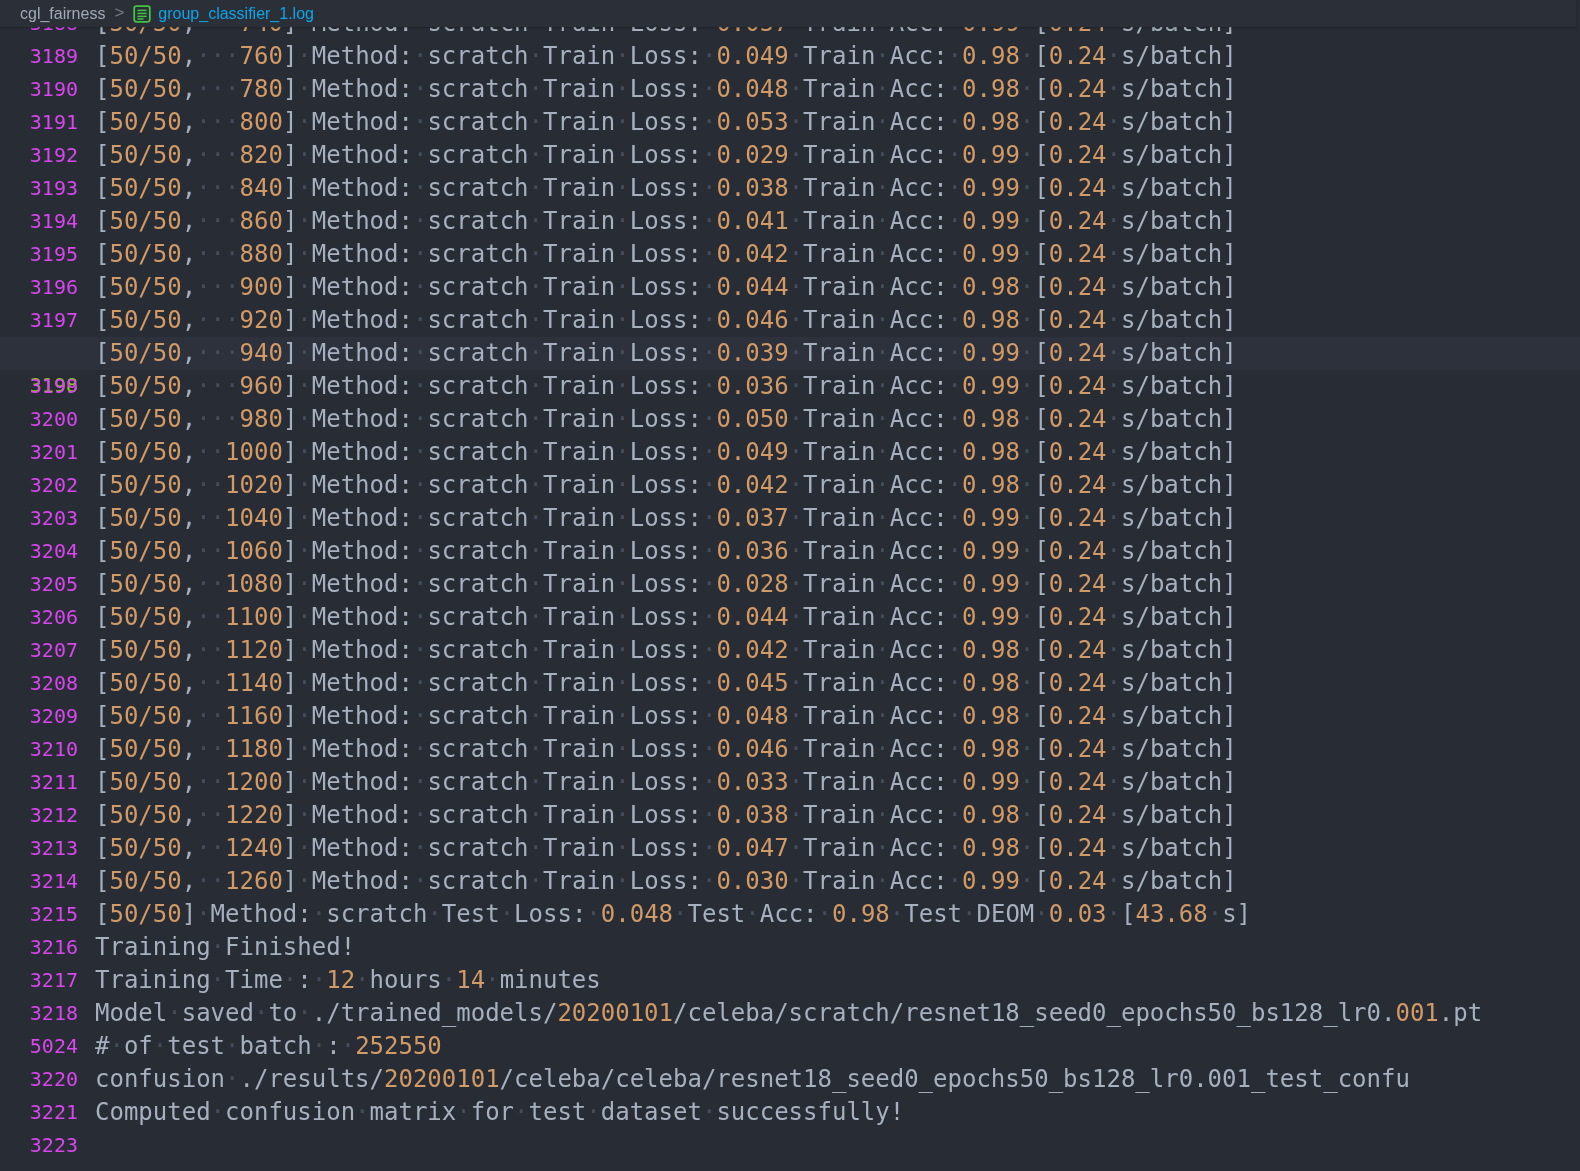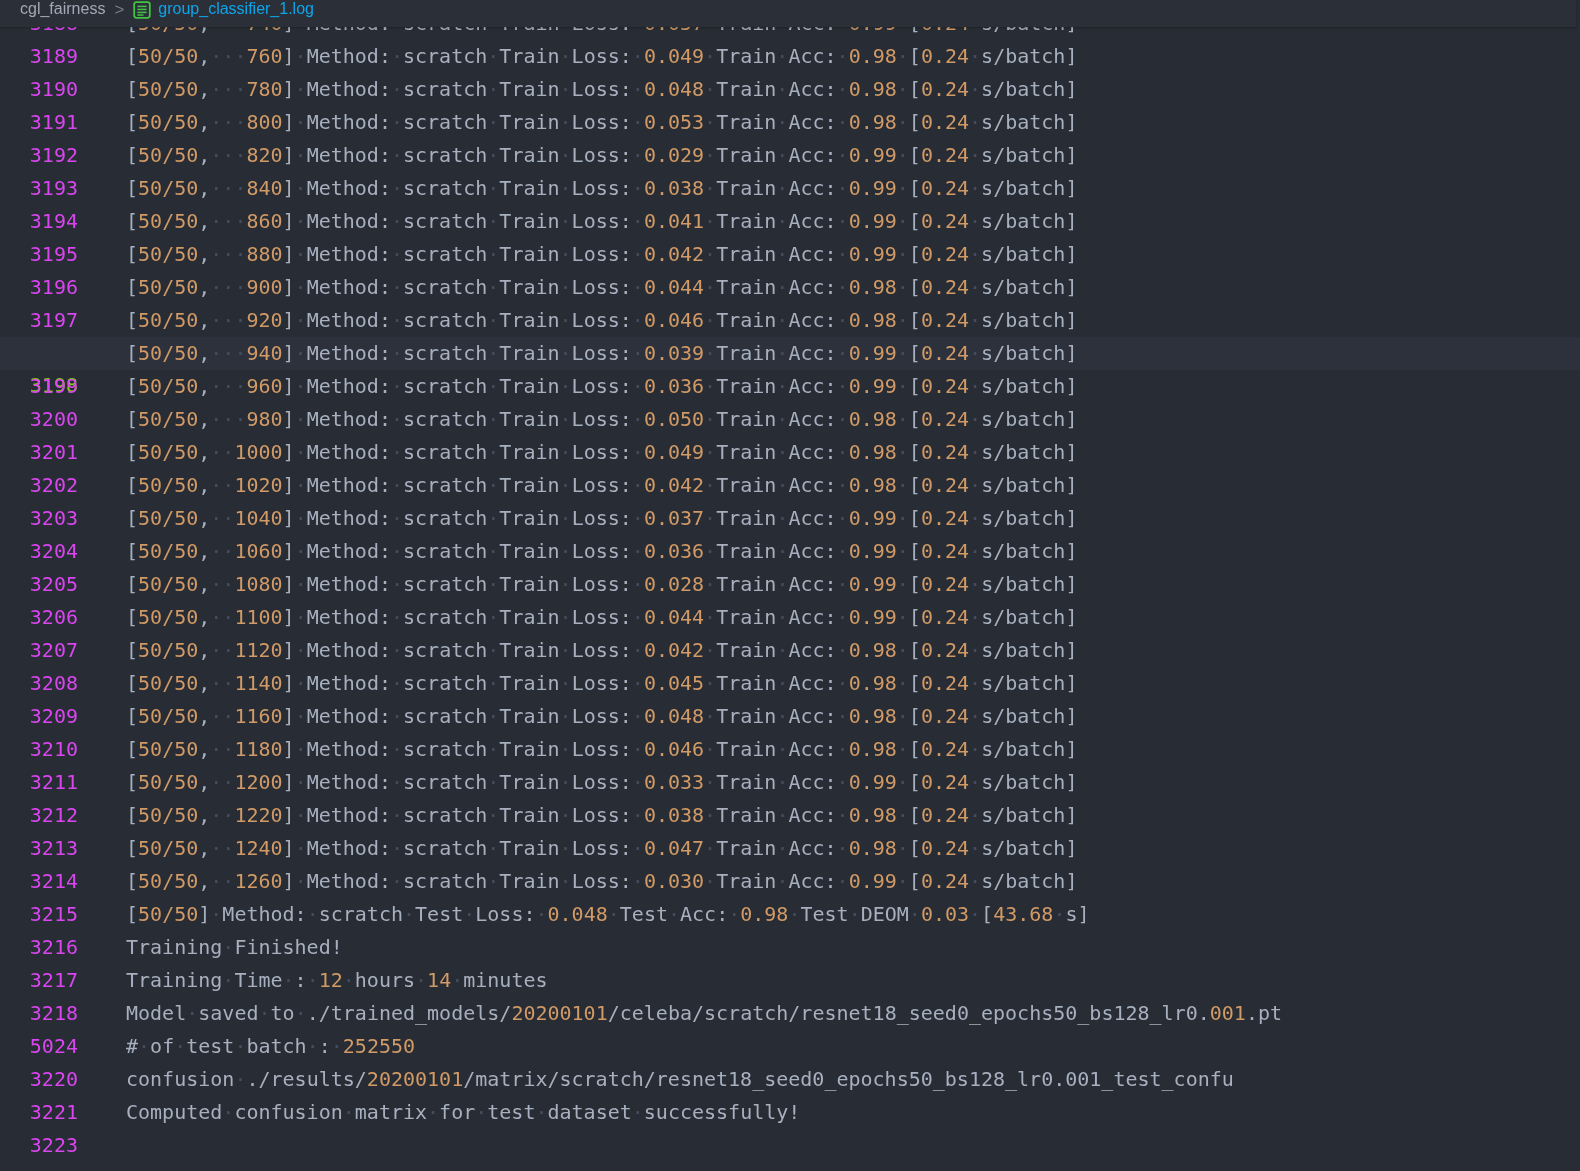--- a/index.html
+++ b/index.html
@@ -5,21 +5,21 @@
   html,body{margin:0;padding:0;}
   body{
     width:1580px;height:1171px;overflow:hidden;position:relative;
     background:#282c34;
     font-family:"DejaVu Sans Mono",monospace;
   }
   
   .breadcrumb{
     position:absolute;top:0;left:0;right:4px;height:27px;z-index:5;
     background:#2b2f38;
-    display:flex;align-items:flex-start;
+    display:flex;align-items:center;
     padding-left:20px;
     font-family:"Liberation Sans",sans-serif;
     font-size:16px;
     box-shadow:0 1px 2px rgba(0,0,0,0.25);
   }
   .crumb-folder{color:#a2a9b6;cursor:pointer;}
   .crumb-sep{color:#767e8c;margin:0 9px 2px 9px;font-size:17px;}
   .file-icon{display:inline-flex;margin-right:7px;margin-top:1px;}
   .crumb-file{color:#0ea5e9;cursor:pointer;}
   
@@ -29,21 +29,21 @@
   .row{
     display:flex;height:33px;line-height:33px;white-space:pre;
   }
   .row.active{background:#2c313c;}
   .gutter{
     width:78px;flex:0 0 78px;text-align:right;
     font-size:20px;color:#d946ef;user-select:none;
   }
   .row.active .gutter{color:#84cc16;margin-top:32px;}
   .content{
-    margin-left:48px;font-size:20px;letter-spacing:0;
+    margin-left:17px;font-size:24px;letter-spacing:0;
   }
   .txt{color:#a7b0bf;}
   .num{color:#d19a66;}
   .ws{color:#454d5c;}
 </style>
 </head>
 <body>
 
 <div class="lines">
     <div class="row"><div class="gutter">3188</div><div class="content"><span class="txt">[</span><span class="num">50/50</span><span class="txt">,</span><span class="ws">···</span><span class="num">740</span><span class="txt">]</span><span class="ws">·</span><span class="txt">Method:</span><span class="ws">·</span><span class="txt">scratch</span><span class="ws">·</span><span class="txt">Train</span><span class="ws">·</span><span class="txt">Loss:</span><span class="ws">·</span><span class="num">0.057</span><span class="ws">·</span><span class="txt">Train</span><span class="ws">·</span><span class="txt">Acc:</span><span class="ws">·</span><span class="num">0.99</span><span class="ws">·</span><span class="txt">[</span><span class="num">0.24</span><span class="ws">·</span><span class="txt">s/batch]</span></div></div>
@@ -71,21 +71,21 @@
     <div class="row"><div class="gutter">3210</div><div class="content"><span class="txt">[</span><span class="num">50/50</span><span class="txt">,</span><span class="ws">··</span><span class="num">1180</span><span class="txt">]</span><span class="ws">·</span><span class="txt">Method:</span><span class="ws">·</span><span class="txt">scratch</span><span class="ws">·</span><span class="txt">Train</span><span class="ws">·</span><span class="txt">Loss:</span><span class="ws">·</span><span class="num">0.046</span><span class="ws">·</span><span class="txt">Train</span><span class="ws">·</span><span class="txt">Acc:</span><span class="ws">·</span><span class="num">0.98</span><span class="ws">·</span><span class="txt">[</span><span class="num">0.24</span><span class="ws">·</span><span class="txt">s/batch]</span></div></div>
     <div class="row"><div class="gutter">3211</div><div class="content"><span class="txt">[</span><span class="num">50/50</span><span class="txt">,</span><span class="ws">··</span><span class="num">1200</span><span class="txt">]</span><span class="ws">·</span><span class="txt">Method:</span><span class="ws">·</span><span class="txt">scratch</span><span class="ws">·</span><span class="txt">Train</span><span class="ws">·</span><span class="txt">Loss:</span><span class="ws">·</span><span class="num">0.033</span><span class="ws">·</span><span class="txt">Train</span><span class="ws">·</span><span class="txt">Acc:</span><span class="ws">·</span><span class="num">0.99</span><span class="ws">·</span><span class="txt">[</span><span class="num">0.24</span><span class="ws">·</span><span class="txt">s/batch]</span></div></div>
     <div class="row"><div class="gutter">3212</div><div class="content"><span class="txt">[</span><span class="num">50/50</span><span class="txt">,</span><span class="ws">··</span><span class="num">1220</span><span class="txt">]</span><span class="ws">·</span><span class="txt">Method:</span><span class="ws">·</span><span class="txt">scratch</span><span class="ws">·</span><span class="txt">Train</span><span class="ws">·</span><span class="txt">Loss:</span><span class="ws">·</span><span class="num">0.038</span><span class="ws">·</span><span class="txt">Train</span><span class="ws">·</span><span class="txt">Acc:</span><span class="ws">·</span><span class="num">0.98</span><span class="ws">·</span><span class="txt">[</span><span class="num">0.24</span><span class="ws">·</span><span class="txt">s/batch]</span></div></div>
     <div class="row"><div class="gutter">3213</div><div class="content"><span class="txt">[</span><span class="num">50/50</span><span class="txt">,</span><span class="ws">··</span><span class="num">1240</span><span class="txt">]</span><span class="ws">·</span><span class="txt">Method:</span><span class="ws">·</span><span class="txt">scratch</span><span class="ws">·</span><span class="txt">Train</span><span class="ws">·</span><span class="txt">Loss:</span><span class="ws">·</span><span class="num">0.047</span><span class="ws">·</span><span class="txt">Train</span><span class="ws">·</span><span class="txt">Acc:</span><span class="ws">·</span><span class="num">0.98</span><span class="ws">·</span><span class="txt">[</span><span class="num">0.24</span><span class="ws">·</span><span class="txt">s/batch]</span></div></div>
     <div class="row"><div class="gutter">3214</div><div class="content"><span class="txt">[</span><span class="num">50/50</span><span class="txt">,</span><span class="ws">··</span><span class="num">1260</span><span class="txt">]</span><span class="ws">·</span><span class="txt">Method:</span><span class="ws">·</span><span class="txt">scratch</span><span class="ws">·</span><span class="txt">Train</span><span class="ws">·</span><span class="txt">Loss:</span><span class="ws">·</span><span class="num">0.030</span><span class="ws">·</span><span class="txt">Train</span><span class="ws">·</span><span class="txt">Acc:</span><span class="ws">·</span><span class="num">0.99</span><span class="ws">·</span><span class="txt">[</span><span class="num">0.24</span><span class="ws">·</span><span class="txt">s/batch]</span></div></div>
     <div class="row"><div class="gutter">3215</div><div class="content"><span class="txt">[</span><span class="num">50/50</span><span class="txt">]</span><span class="ws">·</span><span class="txt">Method:</span><span class="ws">·</span><span class="txt">scratch</span><span class="ws">·</span><span class="txt">Test</span><span class="ws">·</span><span class="txt">Loss:</span><span class="ws">·</span><span class="num">0.048</span><span class="ws">·</span><span class="txt">Test</span><span class="ws">·</span><span class="txt">Acc:</span><span class="ws">·</span><span class="num">0.98</span><span class="ws">·</span><span class="txt">Test</span><span class="ws">·</span><span class="txt">DEOM</span><span class="ws">·</span><span class="num">0.03</span><span class="ws">·</span><span class="txt">[</span><span class="num">43.68</span><span class="ws">·</span><span class="txt">s]</span></div></div>
     <div class="row"><div class="gutter">3216</div><div class="content"><span class="txt">Training</span><span class="ws">·</span><span class="txt">Finished!</span></div></div>
     <div class="row"><div class="gutter">3217</div><div class="content"><span class="txt">Training</span><span class="ws">·</span><span class="txt">Time</span><span class="ws">·</span><span class="txt">:</span><span class="ws">·</span><span class="num">12</span><span class="ws">·</span><span class="txt">hours</span><span class="ws">·</span><span class="num">14</span><span class="ws">·</span><span class="txt">minutes</span></div></div>
     <div class="row"><div class="gutter">3218</div><div class="content"><span class="txt">Model</span><span class="ws">·</span><span class="txt">saved</span><span class="ws">·</span><span class="txt">to</span><span class="ws">·</span><span class="txt">./trained_models/</span><span class="num">20200101</span><span class="txt">/celeba/scratch/resnet18_seed0_epochs50_bs128_lr0.</span><span class="num">001</span><span class="txt">.pt</span></div></div>
     <div class="row"><div class="gutter">5024</div><div class="content"><span class="txt">#</span><span class="ws">·</span><span class="txt">of</span><span class="ws">·</span><span class="txt">test</span><span class="ws">·</span><span class="txt">batch</span><span class="ws">·</span><span class="txt">:</span><span class="ws">·</span><span class="num">252550</span></div></div>
-    <div class="row"><div class="gutter">3220</div><div class="content"><span class="txt">confusion</span><span class="ws">·</span><span class="txt">./results/</span><span class="num">20200101</span><span class="txt">/matrix/scratch/resnet18_seed0_epochs50_bs128_lr0.001_test_confu</span></div></div>
+    <div class="row"><div class="gutter">3220</div><div class="content"><span class="txt">confusion</span><span class="ws">·</span><span class="txt">./results/</span><span class="num">20200101</span><span class="txt">/celeba/celeba/resnet18_seed0_epochs50_bs128_lr0.001_test_confu</span></div></div>
     <div class="row"><div class="gutter">3221</div><div class="content"><span class="txt">Computed</span><span class="ws">·</span><span class="txt">confusion</span><span class="ws">·</span><span class="txt">matrix</span><span class="ws">·</span><span class="txt">for</span><span class="ws">·</span><span class="txt">test</span><span class="ws">·</span><span class="txt">dataset</span><span class="ws">·</span><span class="txt">successfully!</span></div></div>
     <div class="row"><div class="gutter">3223</div><div class="content"></div></div>
   </div>
 
 <div class="breadcrumb">
   <span class="crumb-folder">cgl_fairness</span>
   <span class="crumb-sep">&gt;</span>
   <span class="file-icon">
     <svg width="18" height="18" viewBox="0 0 18 18">
       <rect x="1.2" y="1.2" width="15.6" height="15.6" rx="2.2" fill="none" stroke="#43c243" stroke-width="1.8"></rect>

